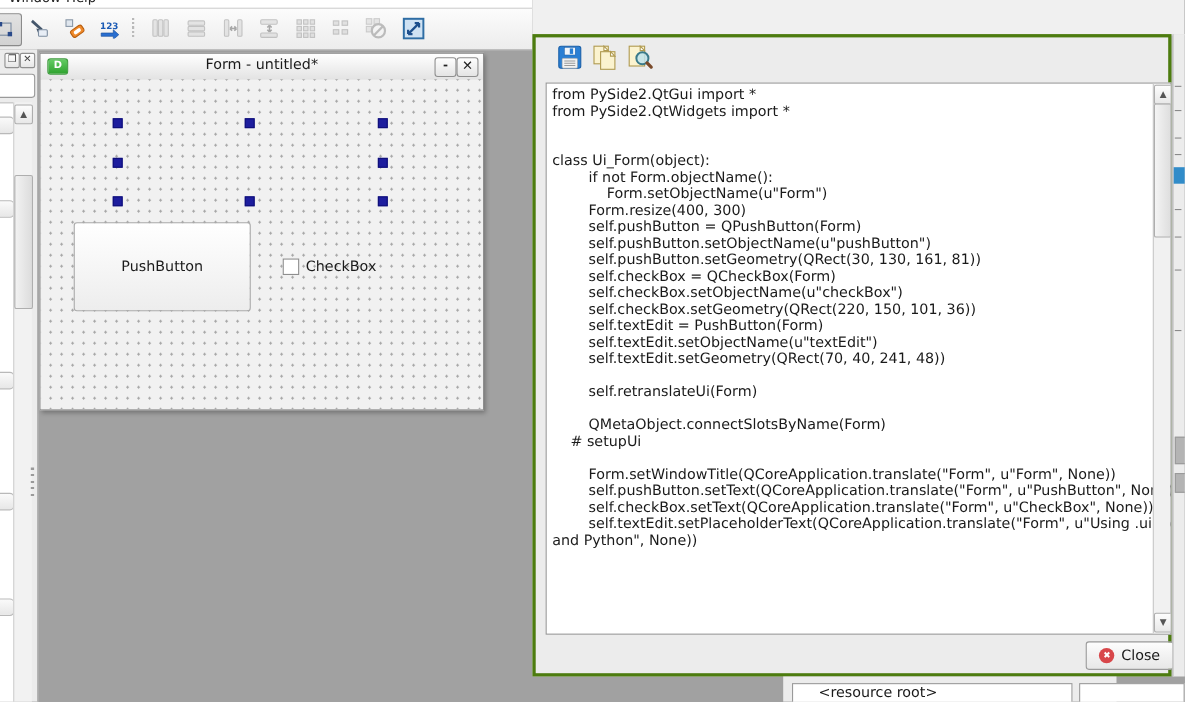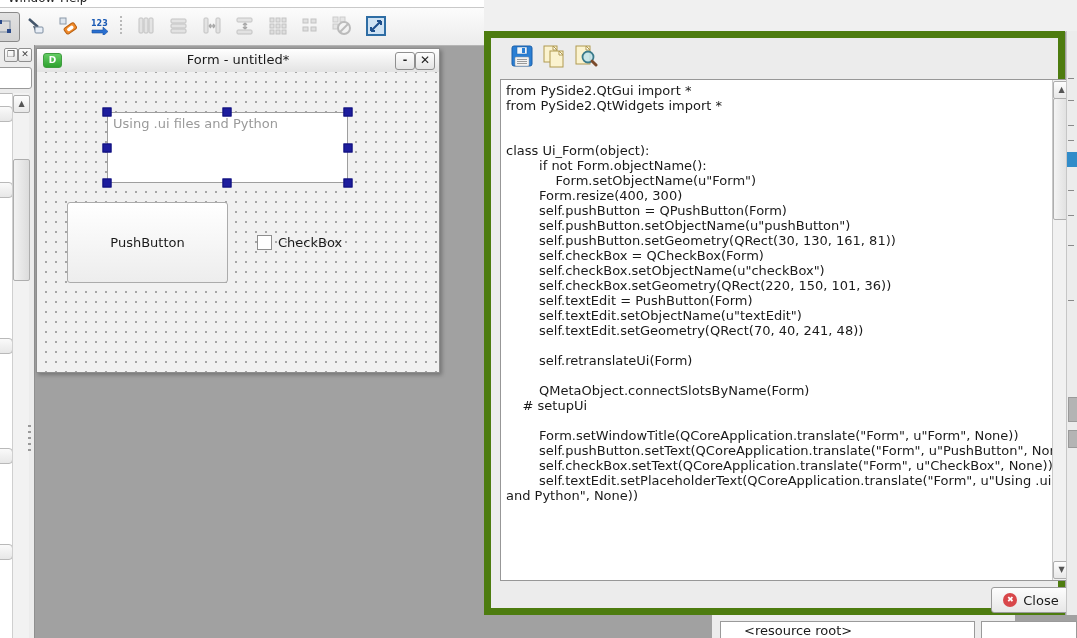--- a/index.html
+++ b/index.html
@@ -59,21 +59,21 @@
       border:1px solid #ababab;border-radius:3px;background:linear-gradient(#ffffff,#ededed);
       display:flex;align-items:center;justify-content:center;font-size:13px;box-sizing:border-box;}
   #w-checkbox{position:absolute;left:220px;top:150px;width:101px;height:41px;
       display:flex;align-items:center;gap:6px;font-size:13px;}
   #w-checkbox .box{width:13px;height:13px;background:#fff;border:1px solid #8e8e8e;}
 
   
   #right-top{left:484px;top:0;width:593px;height:31px;background:#f0f0f0;border-bottom:1px solid #cfcfcf;}
 
   
-  #code-dialog{left:484px;top:31px;width:581px;height:584px;background:#ececec;border:7px solid #4d7c0f;box-sizing:border-box;}
+  #code-dialog{left:484px;top:31px;width:581px;height:584px;background:#ececec;border:3px solid #4d7c0f;box-sizing:border-box;}
   .dlg-tbtn{position:absolute;top:5px;width:26px;height:26px;display:flex;align-items:center;justify-content:center;}
   #code-box{position:absolute;left:9px;top:41px;width:569px;height:502px;background:#fff;
       border:1px solid #979797;box-sizing:border-box;overflow:hidden;}
   #code-text{position:absolute;left:5px;top:3px;right:16px;font-size:13px;line-height:15px;}
   .code-line{height:15px;white-space:pre;}
   #code-vscroll{position:absolute;right:0;top:0;width:15px;bottom:0;background:#f1f1f1;border-left:1px solid #c9c9c9;}
   #code-thumb{position:absolute;left:0;top:18px;width:14px;height:120px;border:1px solid #aeaeae;border-radius:2px;
       background:linear-gradient(90deg,#f4f4f4,#dedede);}
   #close-button{position:absolute;left:500px;top:549px;width:78px;height:24px;border:1px solid #9b9b9b;border-radius:3px;
       background:linear-gradient(#fdfdfd,#e7e7e7);display:flex;align-items:center;justify-content:center;gap:6px;
@@ -258,23 +258,20 @@
 </div>
 
 <div class="abs" id="form-window">
   <div id="form-titlebar">
     <div id="form-appicon">D</div>
     <div id="form-title">Form - untitled*</div>
     <div class="win-btn" style="left:358px">-</div>
     <div class="win-btn" style="left:378px;font-size:12px">✕</div>
   </div>
   <div id="form-canvas">
-    <div id="w-textedit">
-      <div class="ph">Using .ui files and Python</div>
-    </div>
     <div class="handle" style="left:70px;top:40px"></div>
     <div class="handle" style="left:190px;top:40px"></div>
     <div class="handle" style="left:311px;top:40px"></div>
     <div class="handle" style="left:70px;top:76px"></div>
     <div class="handle" style="left:311px;top:76px"></div>
     <div class="handle" style="left:70px;top:111px"></div>
     <div class="handle" style="left:190px;top:111px"></div>
     <div class="handle" style="left:311px;top:111px"></div>
     <div id="w-pushbutton">PushButton</div>
     <div id="w-checkbox">

